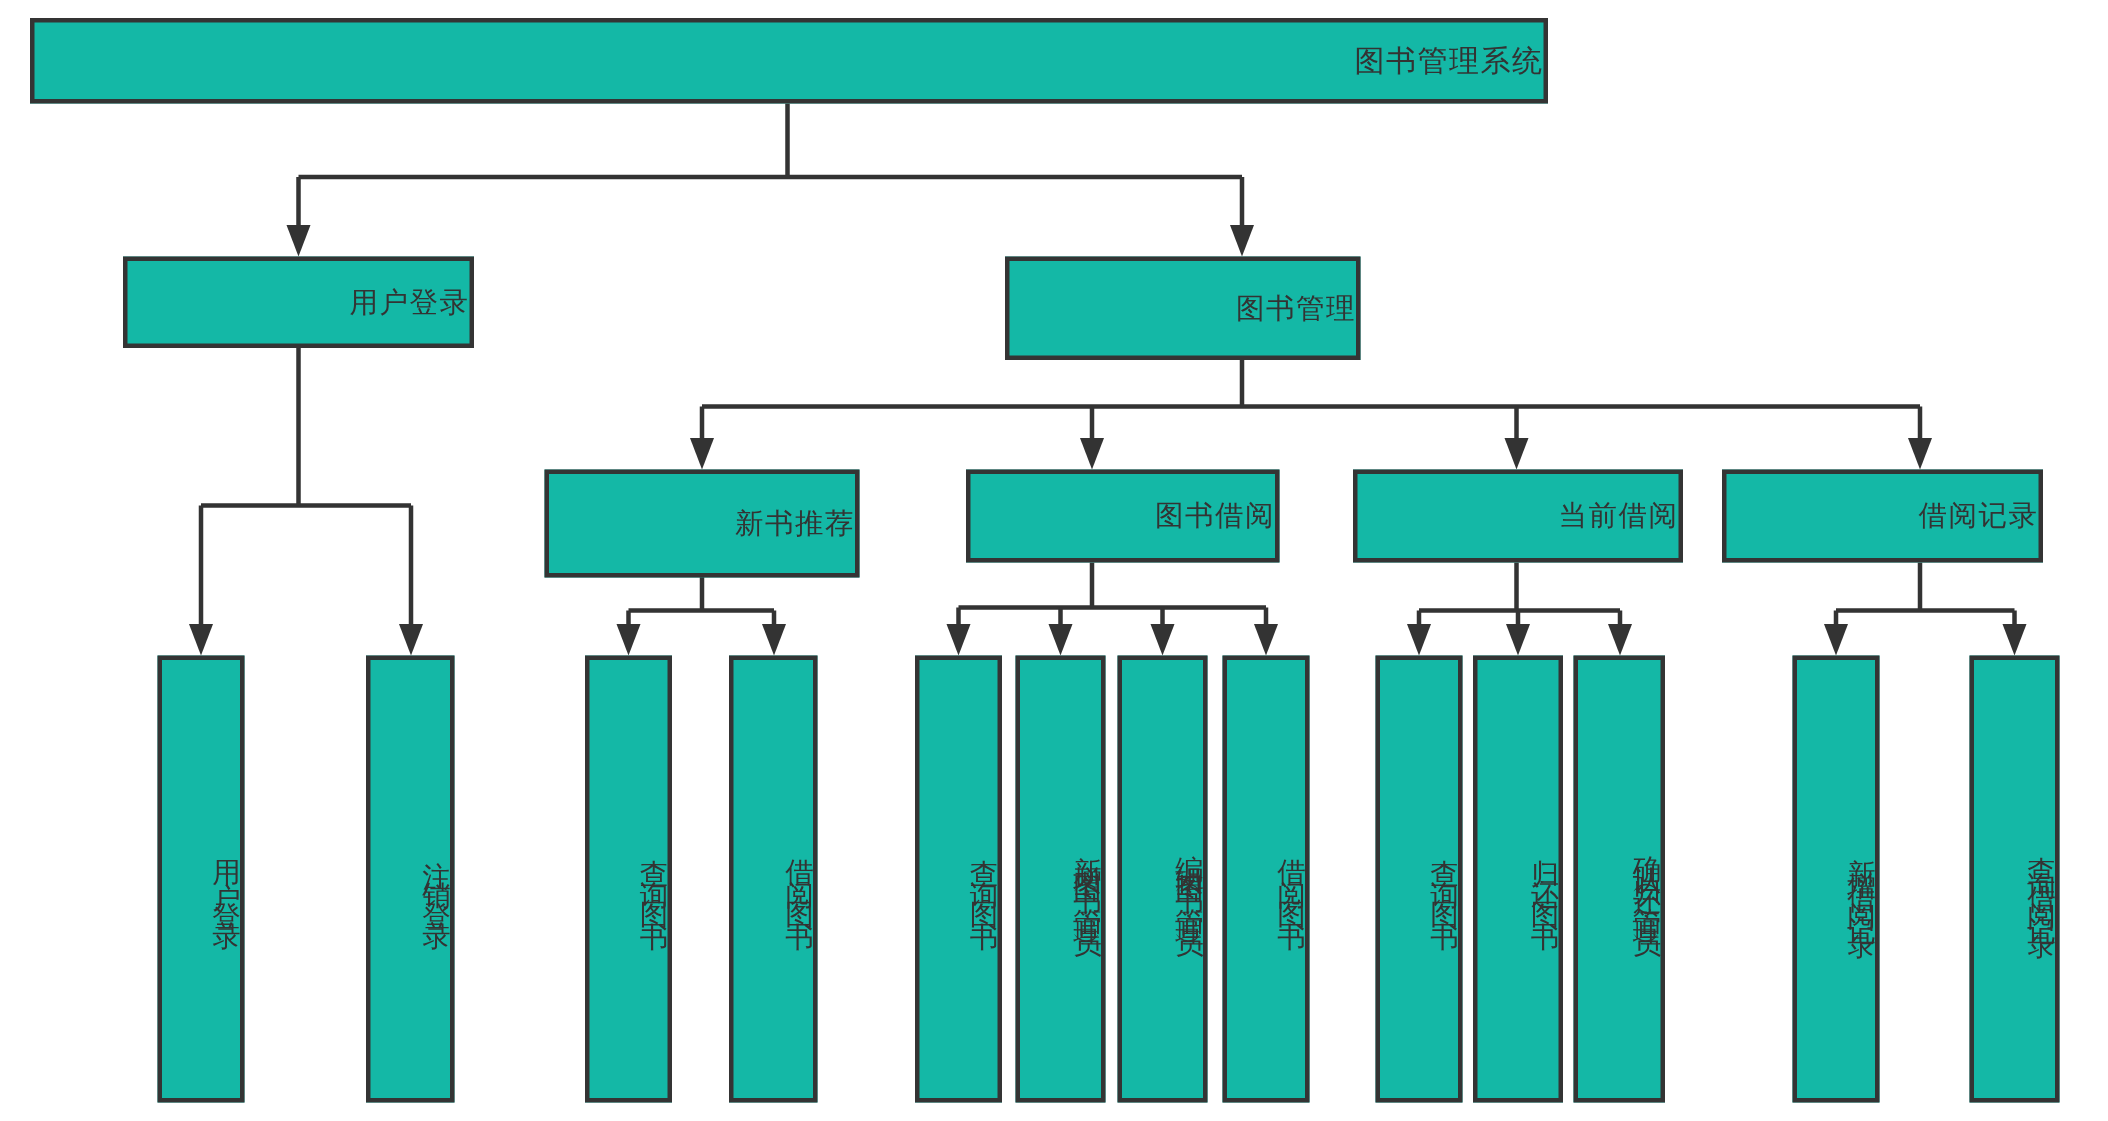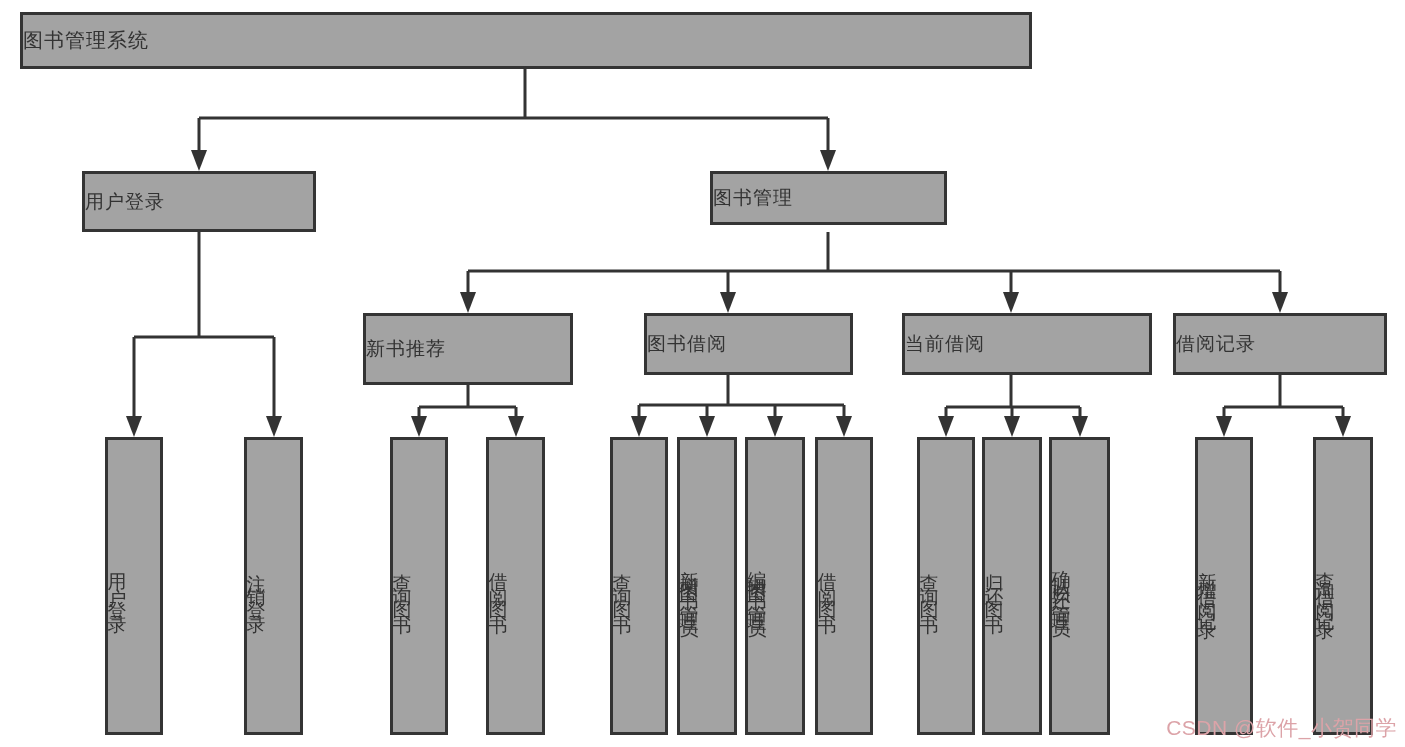--- a/index.html
+++ b/index.html
@@ -8,23 +8,23 @@
     width:1405px;height:747px;
     background:#ffffff;
     font-family:"Liberation Sans","DejaVu Sans",sans-serif;
     color:#333333;
     overflow:hidden;
   }
   #wires{position:absolute;left:0;top:0;width:1405px;height:747px;}
   .node{
     position:absolute;
     box-sizing:border-box;
-    background:#a3a3a3;
+    background:#14b8a6;
     border:3px solid #343434;
-    display:flex;align-items:center;justify-content:flex-start;
+    display:flex;align-items:center;justify-content:flex-end;
     font-size:19px;
     letter-spacing:1px;
     white-space:nowrap;
   }
   .node.root{font-size:20px;}
   .vnode span{
     writing-mode:vertical-rl;
     text-orientation:mixed;
     line-height:1;
   }
@@ -78,34 +78,34 @@
     </g>
   </svg>
 
   <div class="node root" style="left:20px;top:12px;width:1012px;height:57px">
     <span>图书管理系统</span>
   </div>
 
   <div class="node" style="left:82px;top:171px;width:234px;height:61px">
     <span>用户登录</span>
   </div>
-  <div class="node" style="left:710px;top:171px;width:237px;height:54px">
+  <div class="node" style="left:670px;top:171px;width:237px;height:69px">
     <span>图书管理</span>
   </div>
 
   <div class="node" style="left:363px;top:313px;width:210px;height:72px">
     <span>新书推荐</span>
   </div>
   <div class="node" style="left:644px;top:313px;width:209px;height:62px">
     <span>图书借阅</span>
   </div>
-  <div class="node" style="left:902px;top:313px;width:250px;height:62px">
+  <div class="node" style="left:902px;top:313px;width:220px;height:62px">
     <span>当前借阅</span>
   </div>
-  <div class="node" style="left:1173px;top:313px;width:214px;height:62px">
+  <div class="node" style="left:1148px;top:313px;width:214px;height:62px">
     <span>借阅记录</span>
   </div>
 
   <div class="node vnode sp14" style="left:105px;top:437px;width:58px;height:298px">
     <span>用户登录</span>
   </div>
   <div class="node vnode sp14" style="left:244px;top:437px;width:59px;height:298px">
     <span>注销登录</span>
   </div>
 
@@ -139,14 +139,13 @@
     <span>确认归还（管理员）</span>
   </div>
 
   <div class="node vnode sp10" style="left:1195px;top:437px;width:58px;height:298px">
     <span>新增借阅记录</span>
   </div>
   <div class="node vnode sp10" style="left:1313px;top:437px;width:60px;height:298px">
     <span>查询借阅记录</span>
   </div>
 
-  <div id="watermark">CSDN @软件_小贺同学</div>
 </div>
 
 </body></html>

